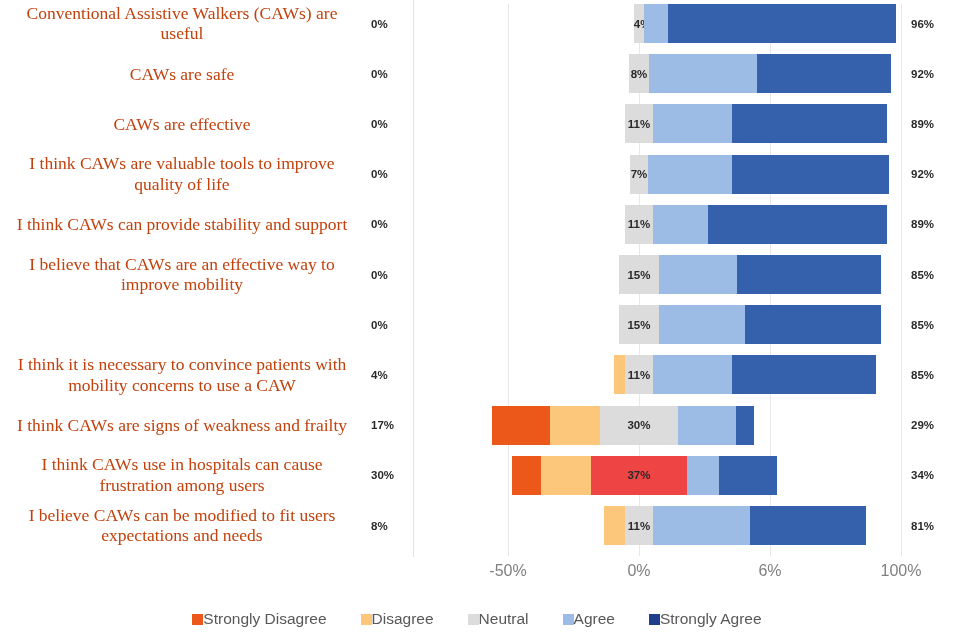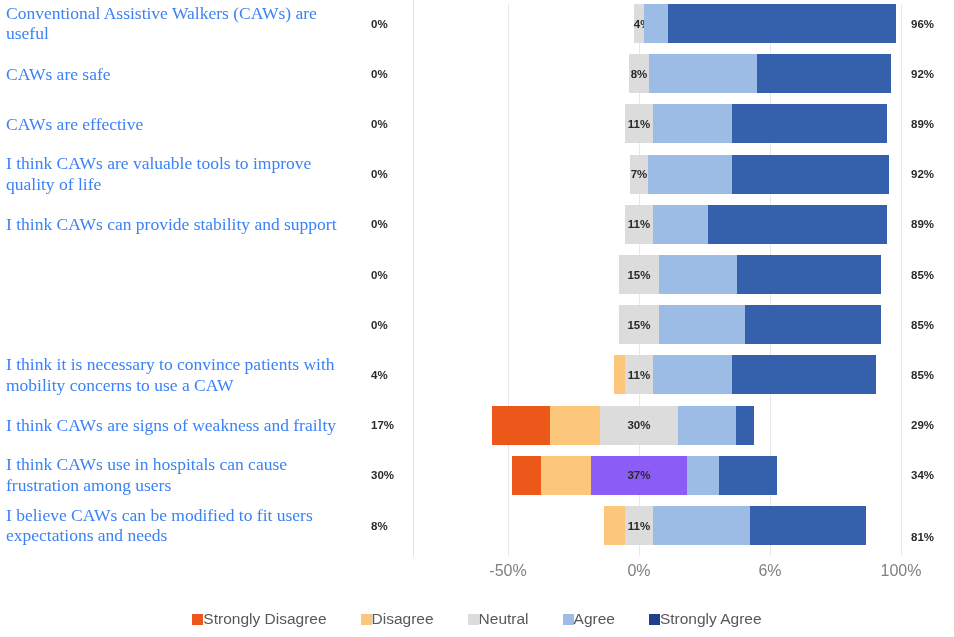--- a/index.html
+++ b/index.html
@@ -53,24 +53,24 @@
     position: absolute;
     left: 0;
     width: 954px;
     display: block;
   }
 
   .stmt {
     position: absolute;
     right: 596px;           
     width: 352px;
-    text-align: left;
+    text-align: center;
     font-size: 17.5px;
     line-height: 1.18;
-    color: #3b82f6;
+    color: #c2410c;
     font-family: "Liberation Serif", "DejaVu Serif", serif;
   }
 
   .left-val, .right-val {
     position: absolute;
     font-family: "Liberation Sans", "DejaVu Sans", sans-serif;
     font-size: 11.5px;
     font-weight: bold;
     color: #2a2a2a;
     white-space: nowrap;
@@ -218,20 +218,21 @@
           <div class="right-val" style="top: 50%; transform: translateY(-50%);">89%</div>
           <div class="bar" style="left: 0px; width: 954px;">
             <div class="seg" style="left: 624.59px; width: 28.82px; background: rgb(220, 220, 220);">
               <span class="seg-label">11%</span>
             </div>
             <div class="seg" style="left: 653.41px; width: 55.02px; background: rgb(156, 188, 229);"></div>
             <div class="seg" style="left: 708.43px; width: 178.16px; background: rgb(53, 96, 172);"></div>
           </div>
         </div>
         <div class="row" style="top: 255px; height: 39px;">
+          <div class="stmt" style="top: 50%; transform: translateY(-50%);">I believe that CAWs are an effective way to improve mobility</div>
           <div class="left-val" style="top: 50%; transform: translateY(-50%);">0%</div>
           <div class="right-val" style="top: 50%; transform: translateY(-50%);">85%</div>
           <div class="bar" style="left: 0px; width: 954px;">
             <div class="seg" style="left: 619.35px; width: 39.3px; background: rgb(220, 220, 220);">
               <span class="seg-label">15%</span>
             </div>
             <div class="seg" style="left: 658.65px; width: 78.6px; background: rgb(156, 188, 229);"></div>
             <div class="seg" style="left: 737.25px; width: 144.1px; background: rgb(53, 96, 172);"></div>
           </div>
         </div>
@@ -273,31 +274,31 @@
             <div class="seg" style="left: 735.94px; width: 18.34px; background: rgb(53, 96, 172);"></div>
           </div>
         </div>
         <div class="row" style="top: 455.8px; height: 39px;">
           <div class="stmt" style="top: 50%; transform: translateY(-50%);">I think CAWs use in hospitals can cause frustration among users</div>
           <div class="left-val" style="top: 50%; transform: translateY(-50%);">30%</div>
           <div class="right-val" style="top: 50%; transform: translateY(-50%);">34%</div>
           <div class="bar" style="left: 0px; width: 954px;">
             <div class="seg" style="left: 511.93px; width: 28.82px; background: rgb(236, 88, 26);"></div>
             <div class="seg" style="left: 540.75px; width: 49.78px; background: rgb(252, 198, 123);"></div>
-            <div class="seg" style="left: 590.53px; width: 96.94px; background: #8b5cf6;">
+            <div class="seg" style="left: 590.53px; width: 96.94px; background: #ef4444;">
               <span class="seg-label">37%</span>
             </div>
             <div class="seg" style="left: 687.47px; width: 31.44px; background: rgb(156, 188, 229);"></div>
             <div class="seg" style="left: 718.91px; width: 57.64px; background: rgb(53, 96, 172);"></div>
           </div>
         </div>
         <div class="row" style="top: 506px; height: 39px;">
           <div class="stmt" style="top: 50%; transform: translateY(-50%);">I believe CAWs can be modified to fit users expectations and needs</div>
           <div class="left-val" style="top: 50%; transform: translateY(-50%);">8%</div>
-          <div class="right-val" style="top: 50%; transform: translateY(-50%); margin-top: 11px;">81%</div>
+          <div class="right-val" style="top: 50%; transform: translateY(-50%);">81%</div>
           <div class="bar" style="left: 0px; width: 954px;">
             <div class="seg" style="left: 603.63px; width: 20.96px; background: rgb(252, 198, 123);"></div>
             <div class="seg" style="left: 624.59px; width: 28.82px; background: rgb(220, 220, 220);">
               <span class="seg-label">11%</span>
             </div>
             <div class="seg" style="left: 653.41px; width: 96.94px; background: rgb(156, 188, 229);"></div>
             <div class="seg" style="left: 750.35px; width: 115.28px; background: rgb(53, 96, 172);"></div>
           </div>
         </div>
       </div>

